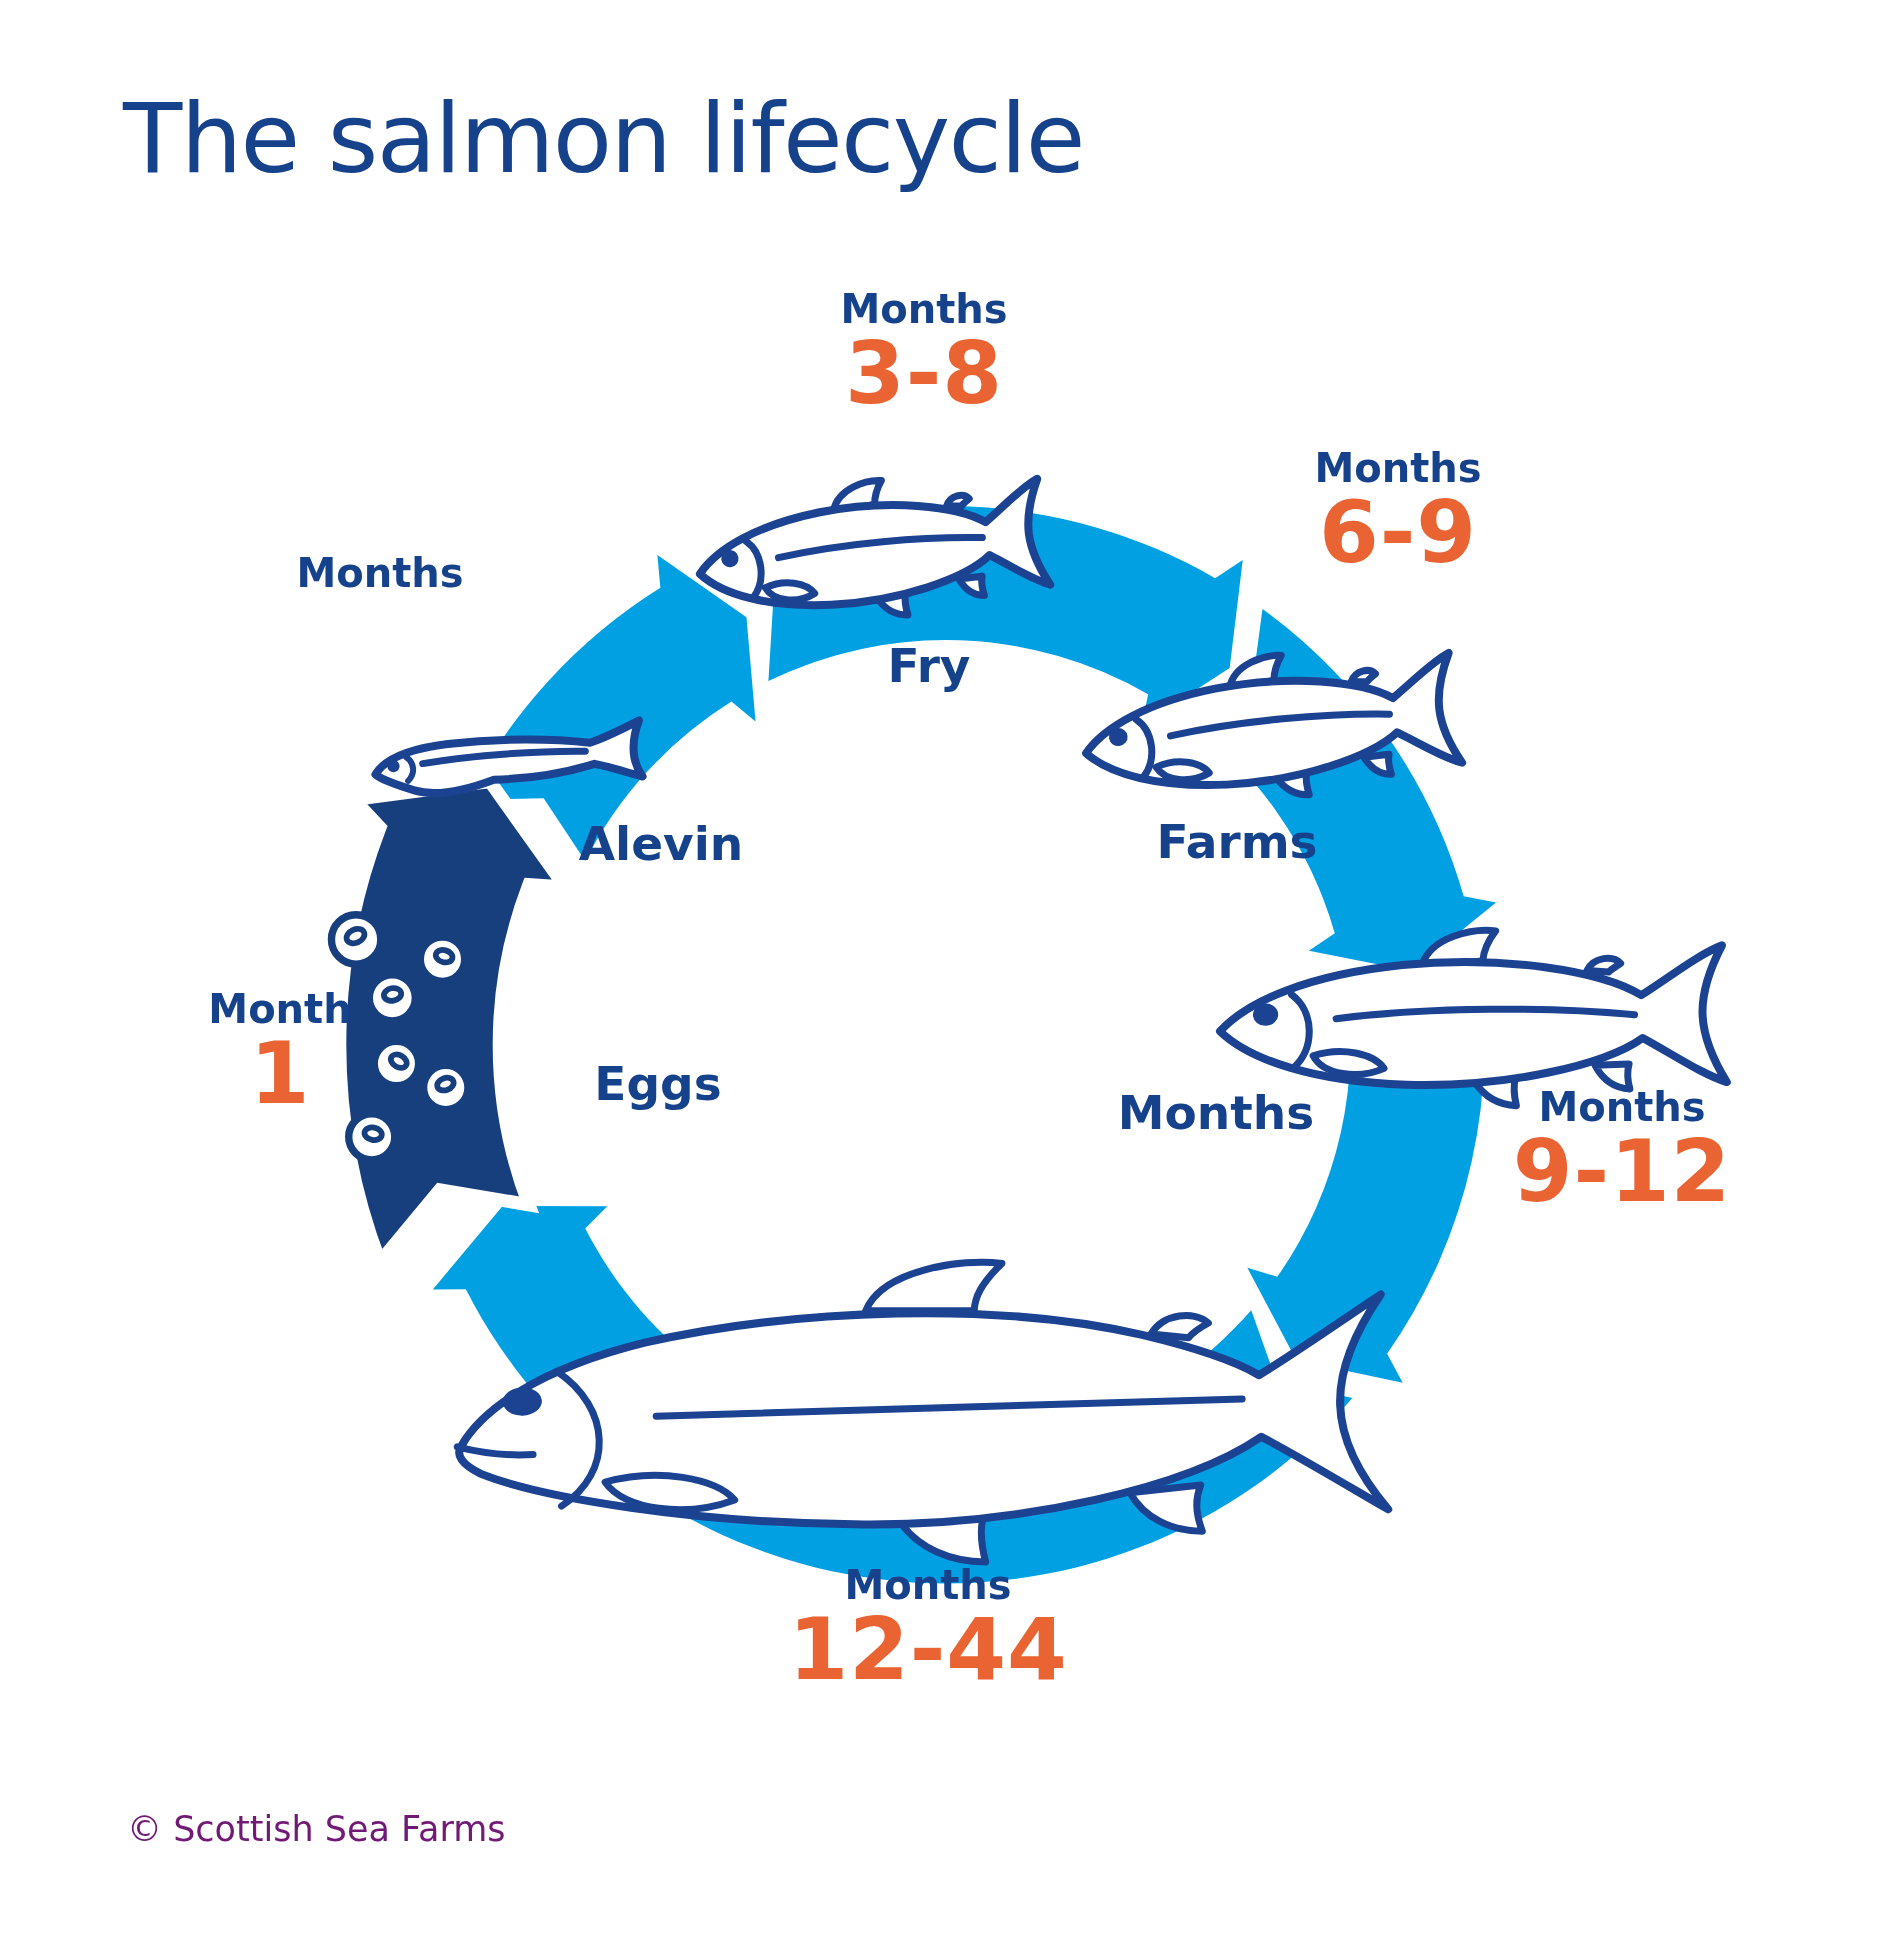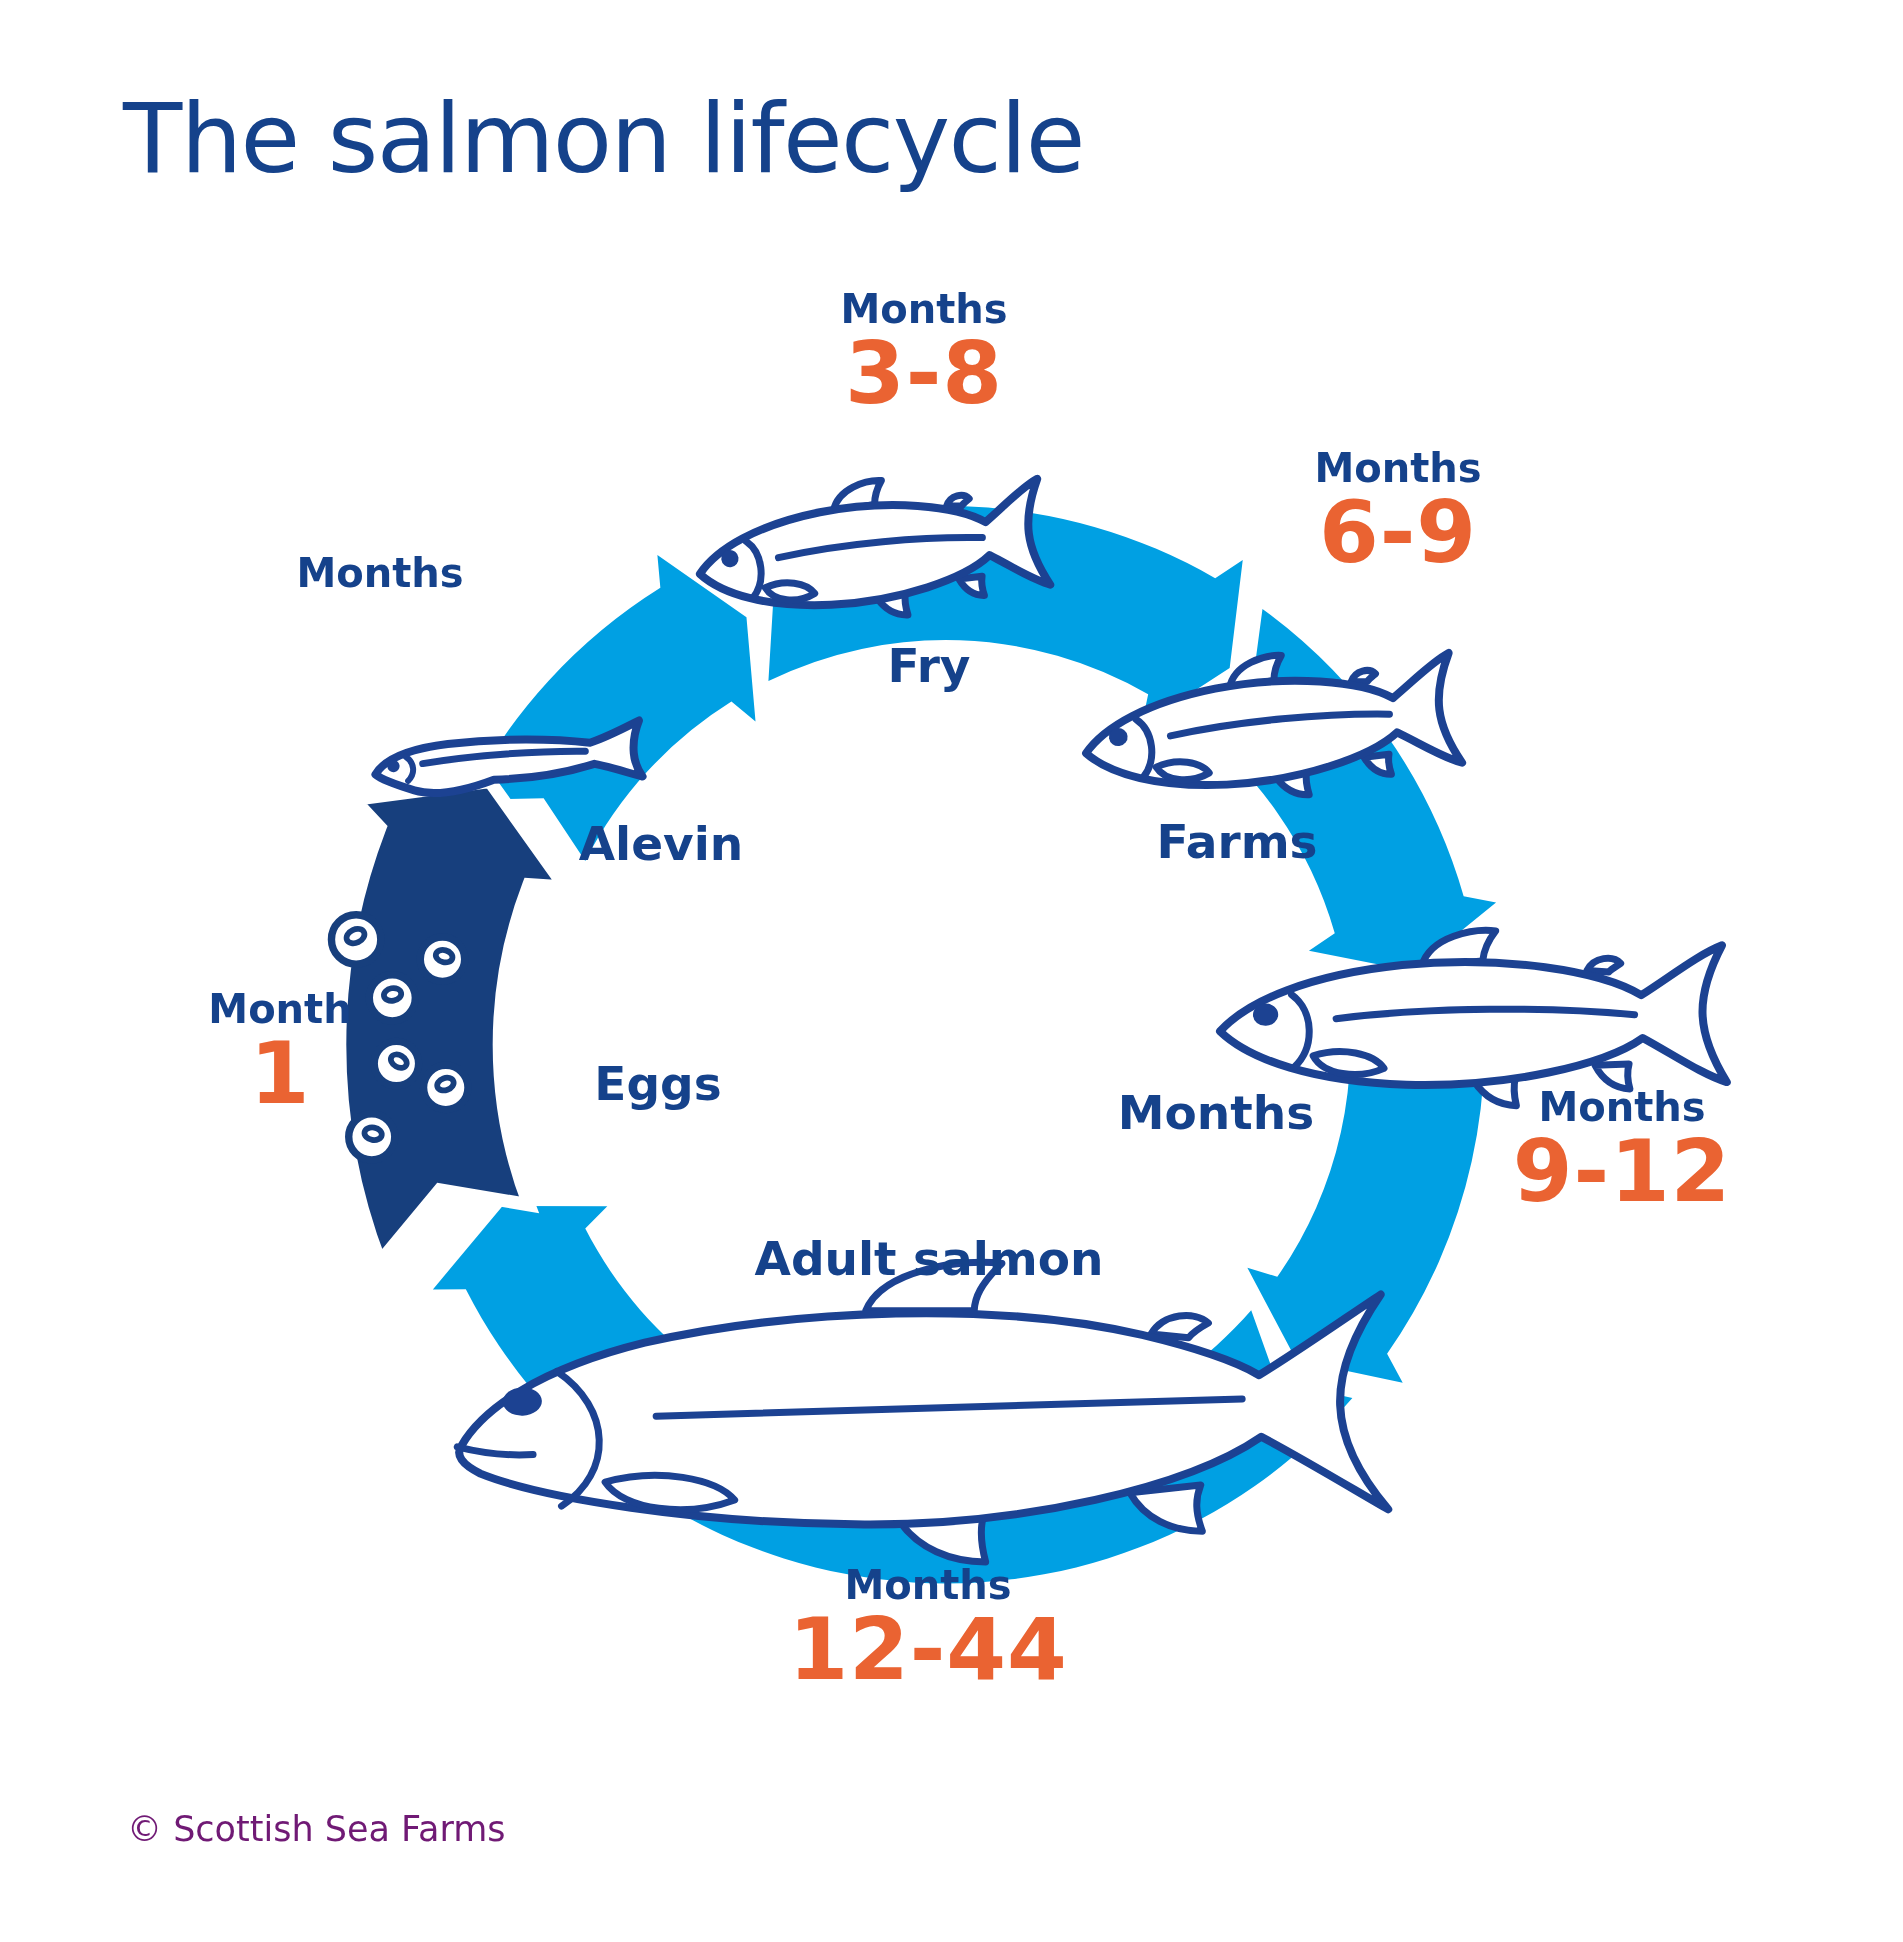--- a/index.html
+++ b/index.html
@@ -151,19 +151,18 @@
   <div class="months-badge mb-adult">
     <div class="mword">Months</div>
     <div class="mrange">12-44</div>
   </div>
 
   <div class="stage-label sl-eggs">Eggs</div>
   <div class="stage-label sl-alevin">Alevin</div>
   <div class="stage-label sl-fry">Fry</div>
   <div class="stage-label sl-parr">Farms</div>
   <div class="stage-label sl-smolt">Months</div>
-  <div class="stage-label sl-adult">Adult salmon</div>
 
   <div class="copyright">
     <span>© Scottish Sea Farms</span>
   </div>
 </div>
 
 
 </body></html>

